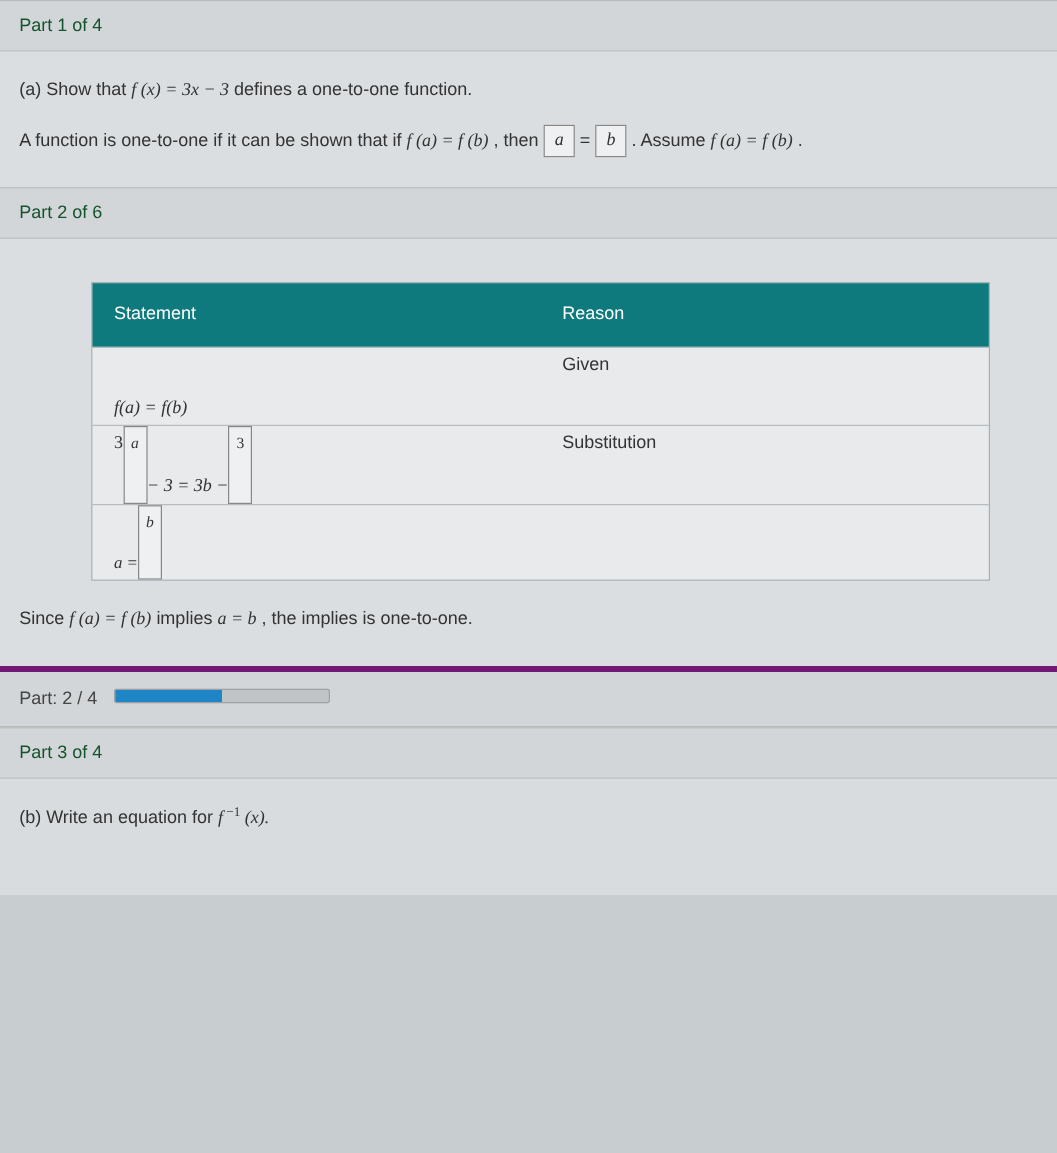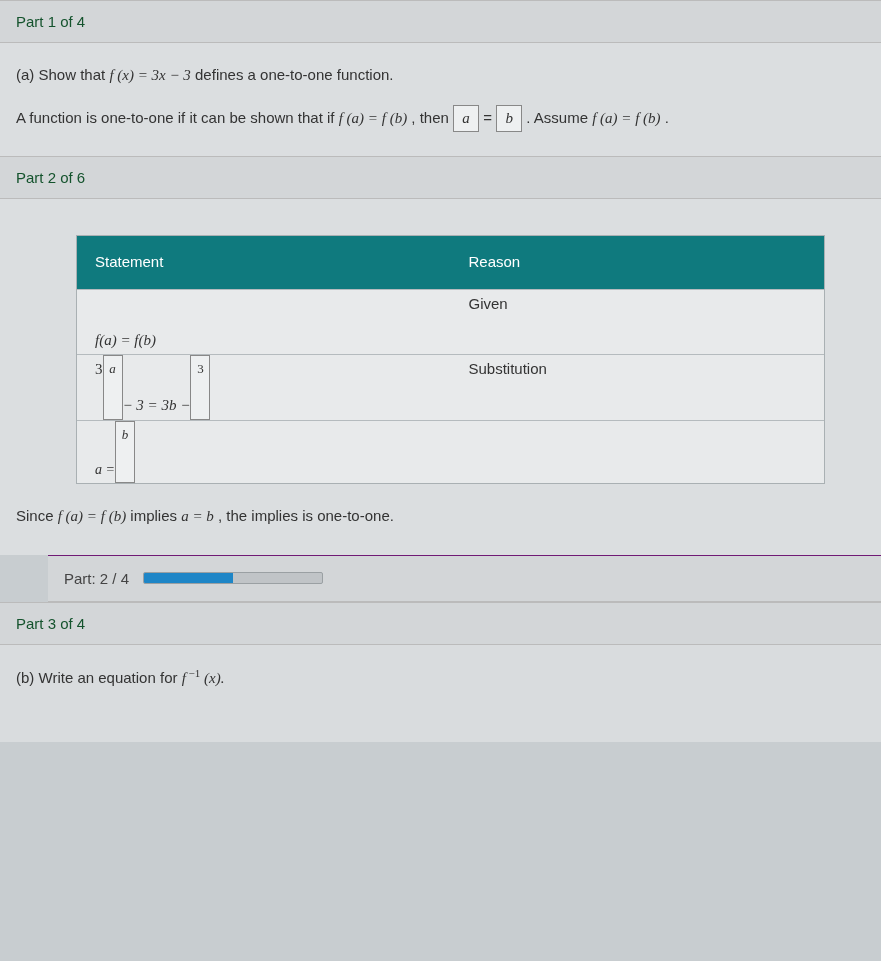--- a/index.html
+++ b/index.html
@@ -58,28 +58,27 @@
     display:inline-block;
     border: 1px solid #5aa3b0;
     background: #e9f2f4;
     padding: 10px 18px;
     color: #333;
     font-size: 15px;
   }
   .progress-row {
     background: #d3d6d8;
     padding: 14px 16px;
-    border-top: 1px solid #701a75;
+    border-top: 5px solid #701a75;
     border-bottom: 1px solid #bbb;
     display:flex;
-    align-items:center;
+    align-items:flex-start;
     gap:14px;
     font-size:15px;
     color:#444;
-    margin-left:48px;
   }
   .progress-bar {
     width: 180px; height: 12px;
     background: #c0c4c7;
     border:1px solid #9aa0a3;
     border-radius:2px;
     overflow:hidden;
   }
   .progress-fill { height:100%; background:#1e86c7; width:50%; }
   .tool-panel {

